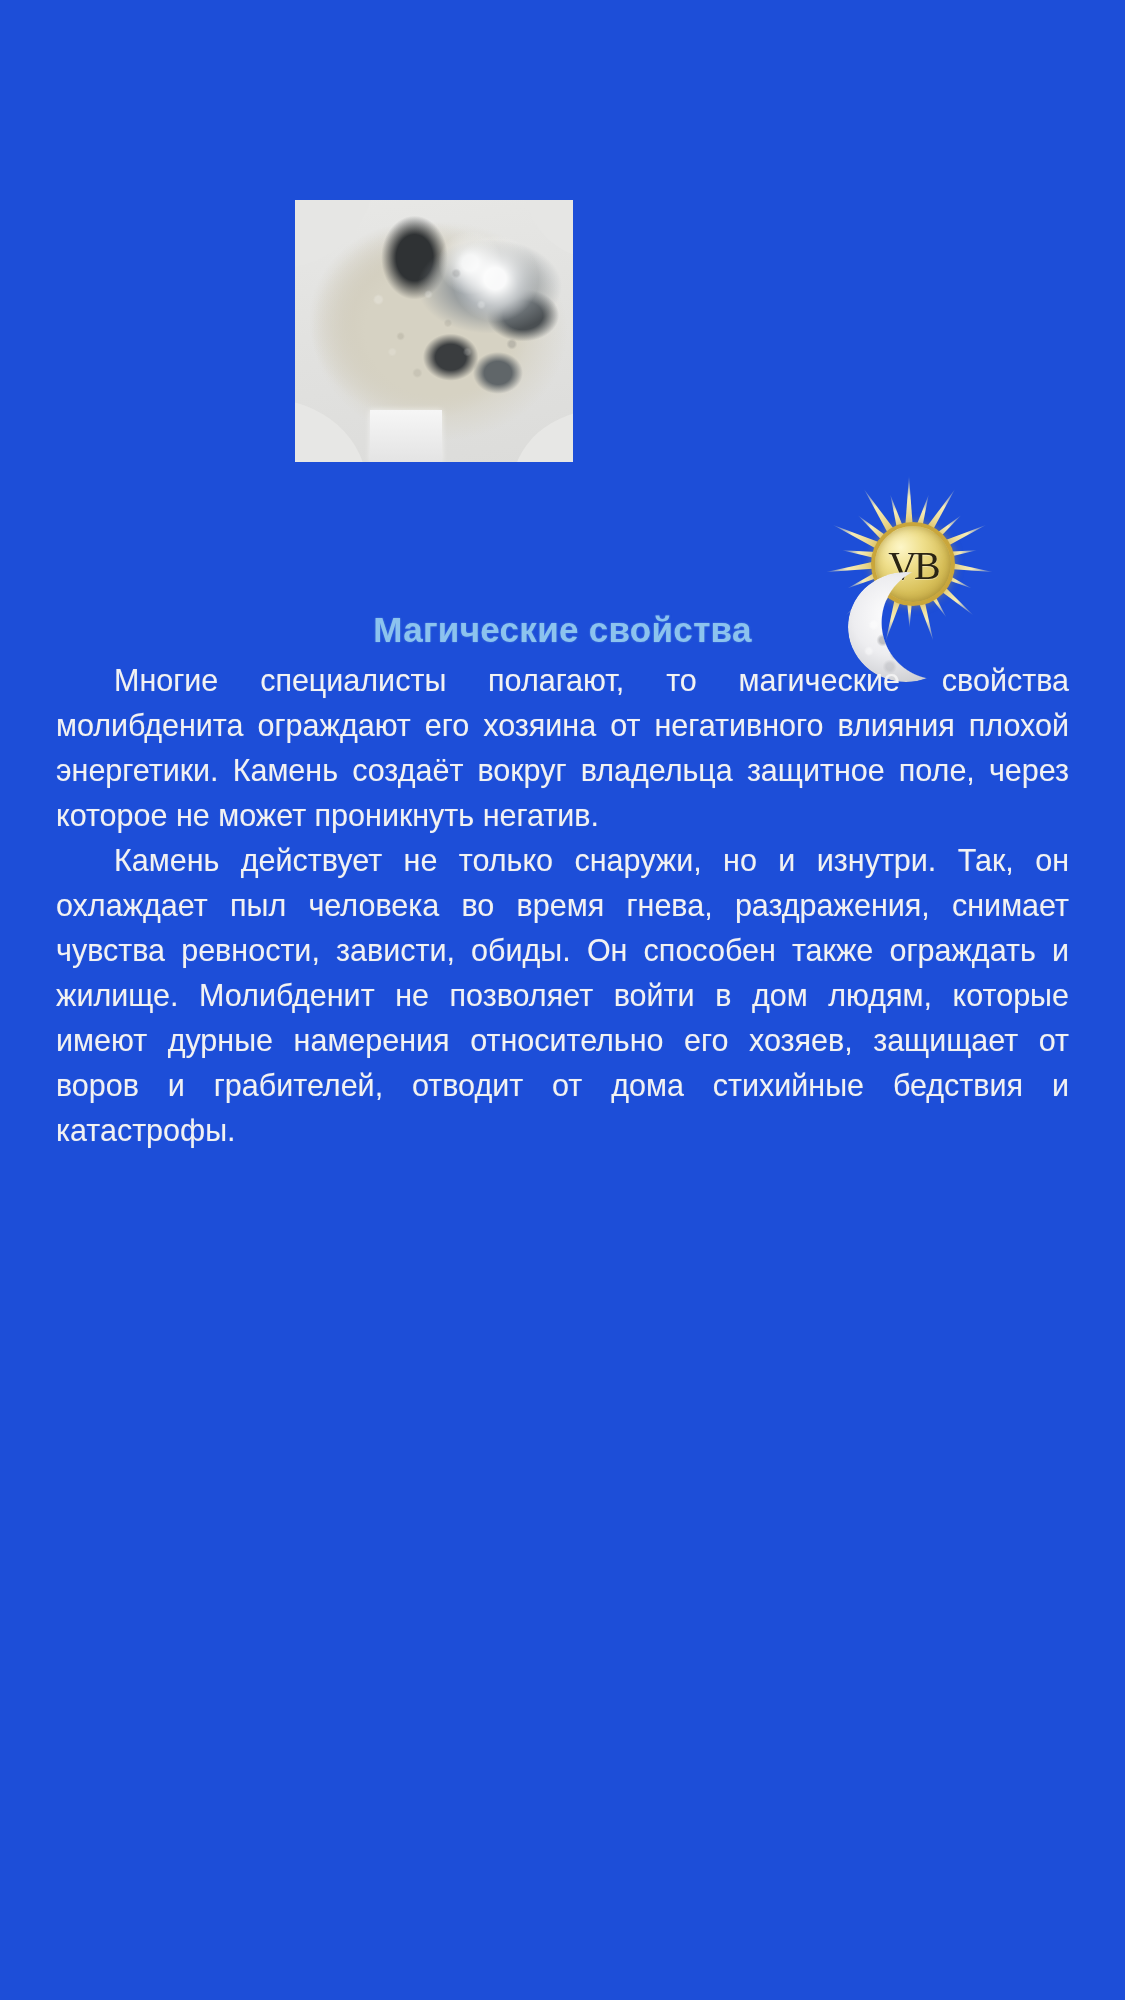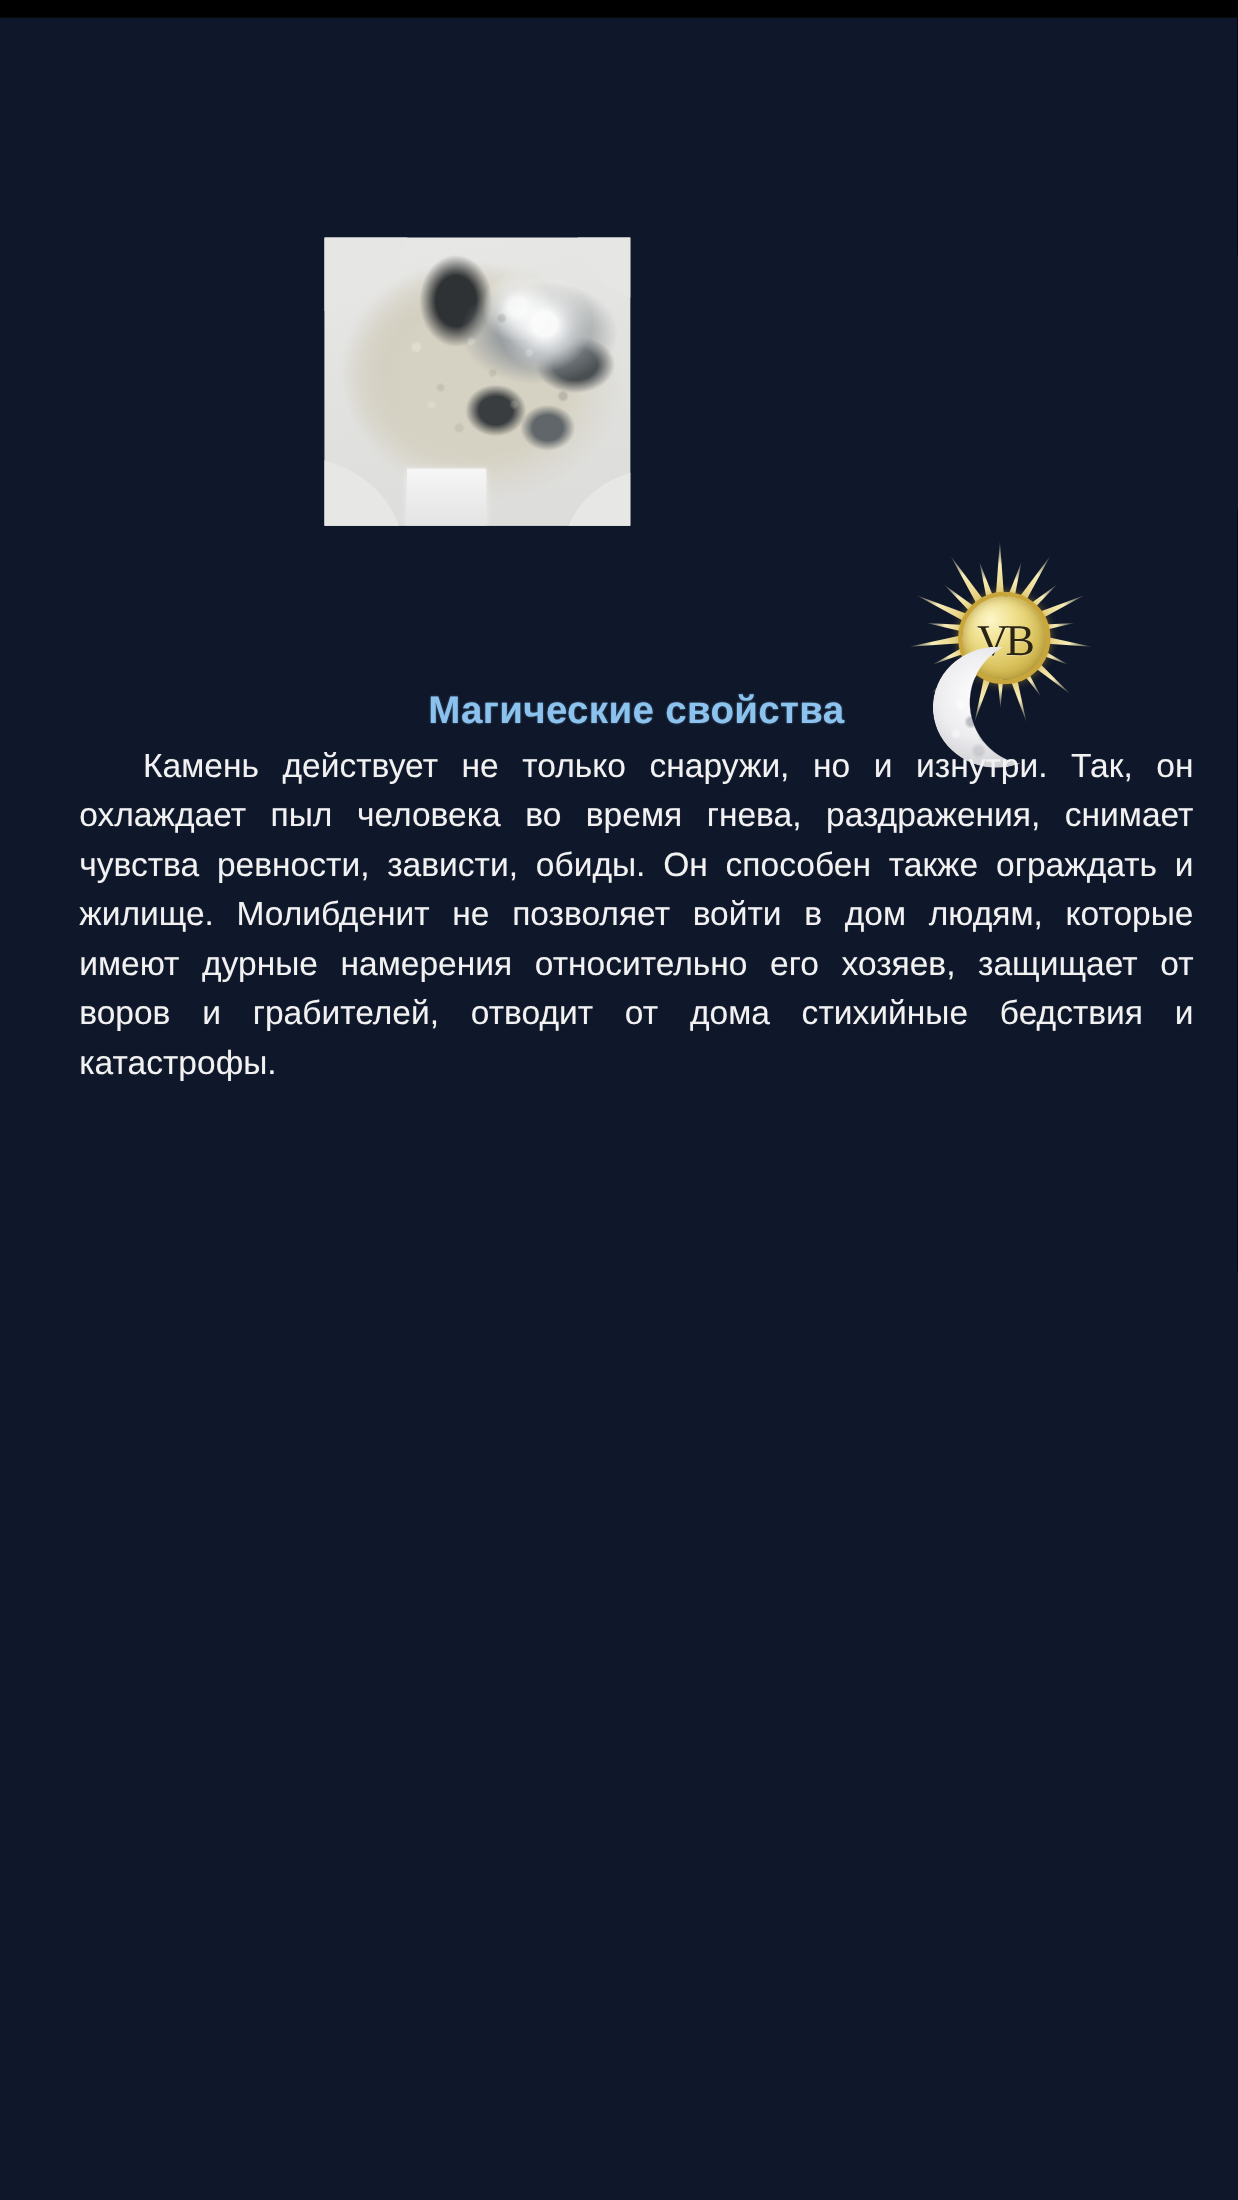--- a/index.html
+++ b/index.html
@@ -14,22 +14,21 @@
     position: relative;
     overflow: hidden;
     font-family: "Liberation Sans", "DejaVu Sans", sans-serif;
     background: #000000;
     color: #ffffff;
   }
 
   .page {
     position: absolute;
     inset: 0;
-    background: #0f172a;
-    margin-top: 16px;
+    background: #1d4ed8;
   }
 
   
   .photo-wrap {
     position: absolute;
     left: 295px;
     top: 200px;
     width: 278px;
     height: 262px;
     overflow: hidden;
@@ -182,21 +181,21 @@
       radial-gradient(circle at 22% 48%, rgba(255,255,255,.9) 0 2.5%, rgba(0,0,0,0) 5%),
       radial-gradient(circle at 36% 86%, rgba(160,162,168,.6) 0 3%, rgba(0,0,0,0) 6%),
       radial-gradient(circle at 18% 72%, rgba(255,255,255,.8) 0 2%, rgba(0,0,0,0) 4%);
     -webkit-mask-image: radial-gradient(circle at 78% 46%, rgba(0,0,0,0) 0 52%, #000 53%);
     mask-image: radial-gradient(circle at 78% 46%, rgba(0,0,0,0) 0 52%, #000 53%);
   }
 
   
   .article {
     position: absolute;
-    left: 72px;
+    left: 56px;
     top: 610px;
     width: 1013px;
   }
   .heading {
     text-align: center;
     font-size: 35px;
     font-weight: bold;
     color: #8cc3ee;
     letter-spacing: .3px;
     margin: 0 0 8px 0;
@@ -259,16 +258,17 @@
     <div class="sun-disc">
       <span class="sun-monogram">VB</span>
     </div>
     <div class="moon">
       <div class="moon-speckle"></div>
     </div>
   </div>
 
   <div class="article">
     <h1 class="heading">Магические свойства</h1>
+    <p class="para">Многие специалисты полагают, то магические свойства молибденита ограждают его хозяина от негативного влияния плохой энергетики. Камень создаёт вокруг владельца защитное поле, через которое не может проникнуть негатив.</p>
     <p class="para">Камень действует не только снаружи, но и изнутри. Так, он охлаждает пыл человека во время гнева, раздражения, снимает чувства ревности, зависти, обиды. Он способен также ограждать и жилище. Молибденит не позволяет войти в дом людям, которые имеют дурные намерения относительно его хозяев, защищает от воров и грабителей, отводит от дома стихийные бедствия и катастрофы.</p>
   </div>
 
 </div>
 
 </body></html>

